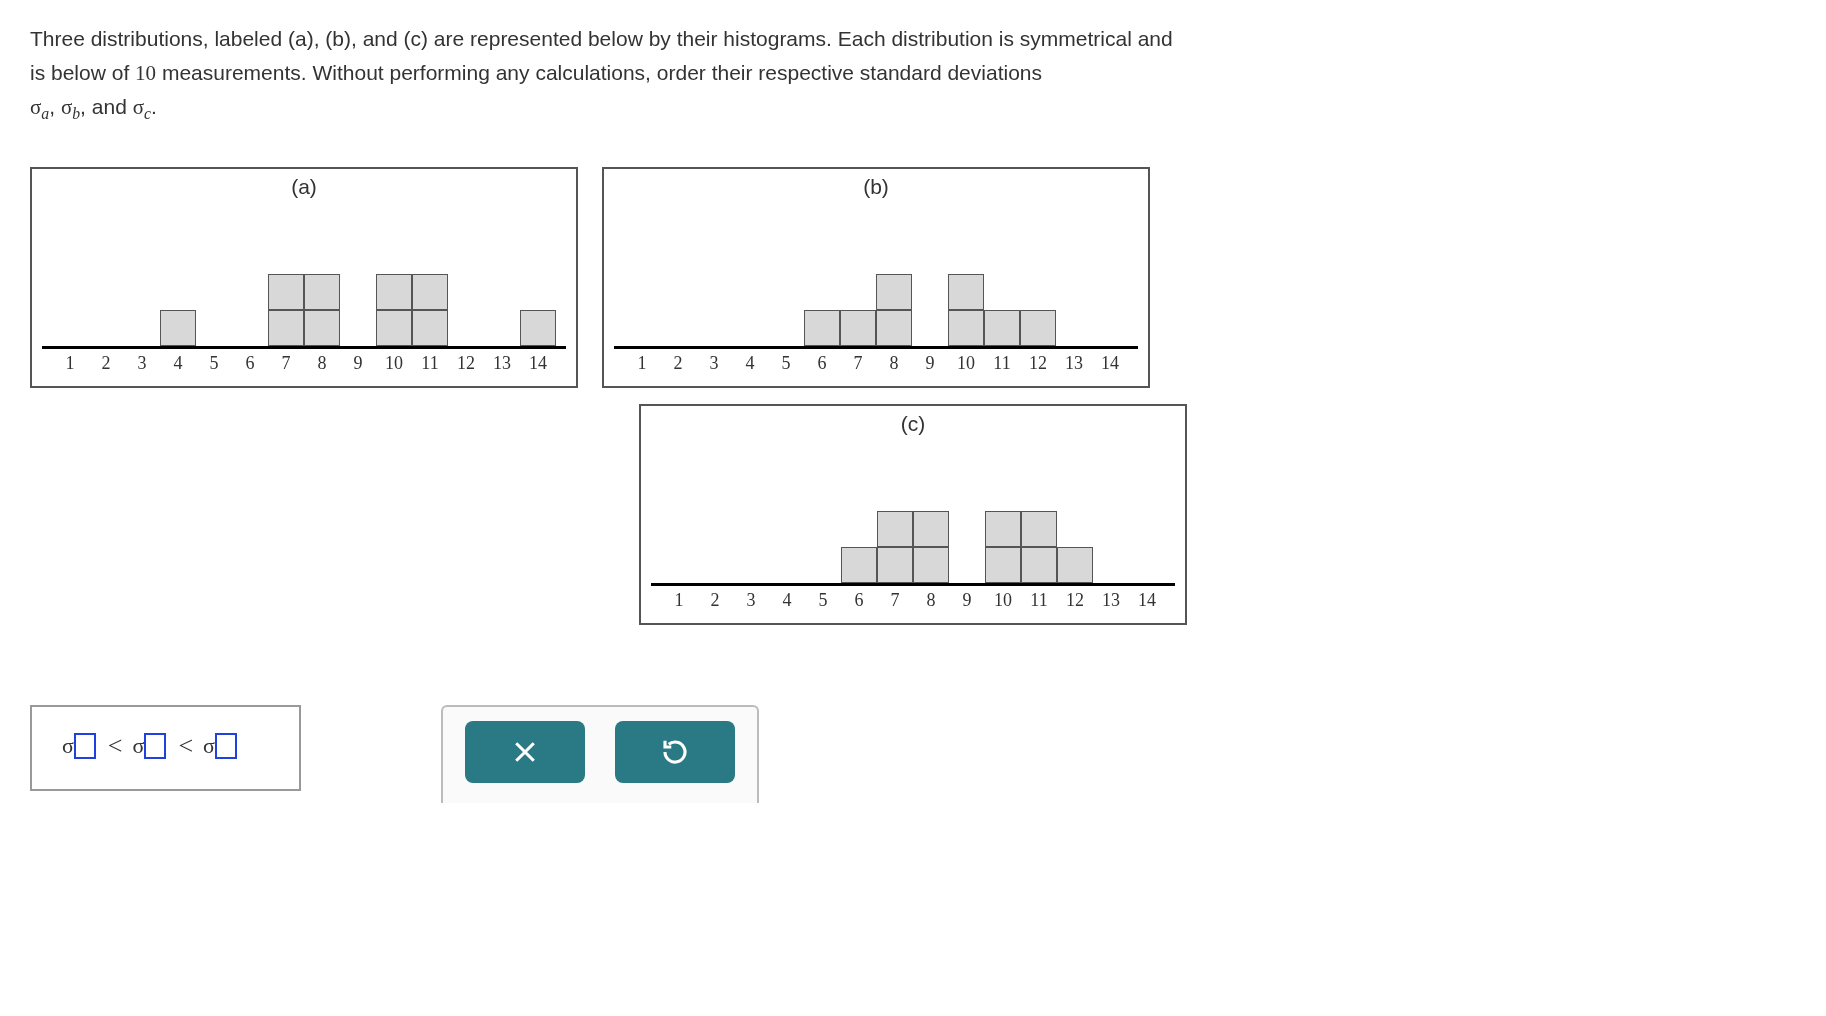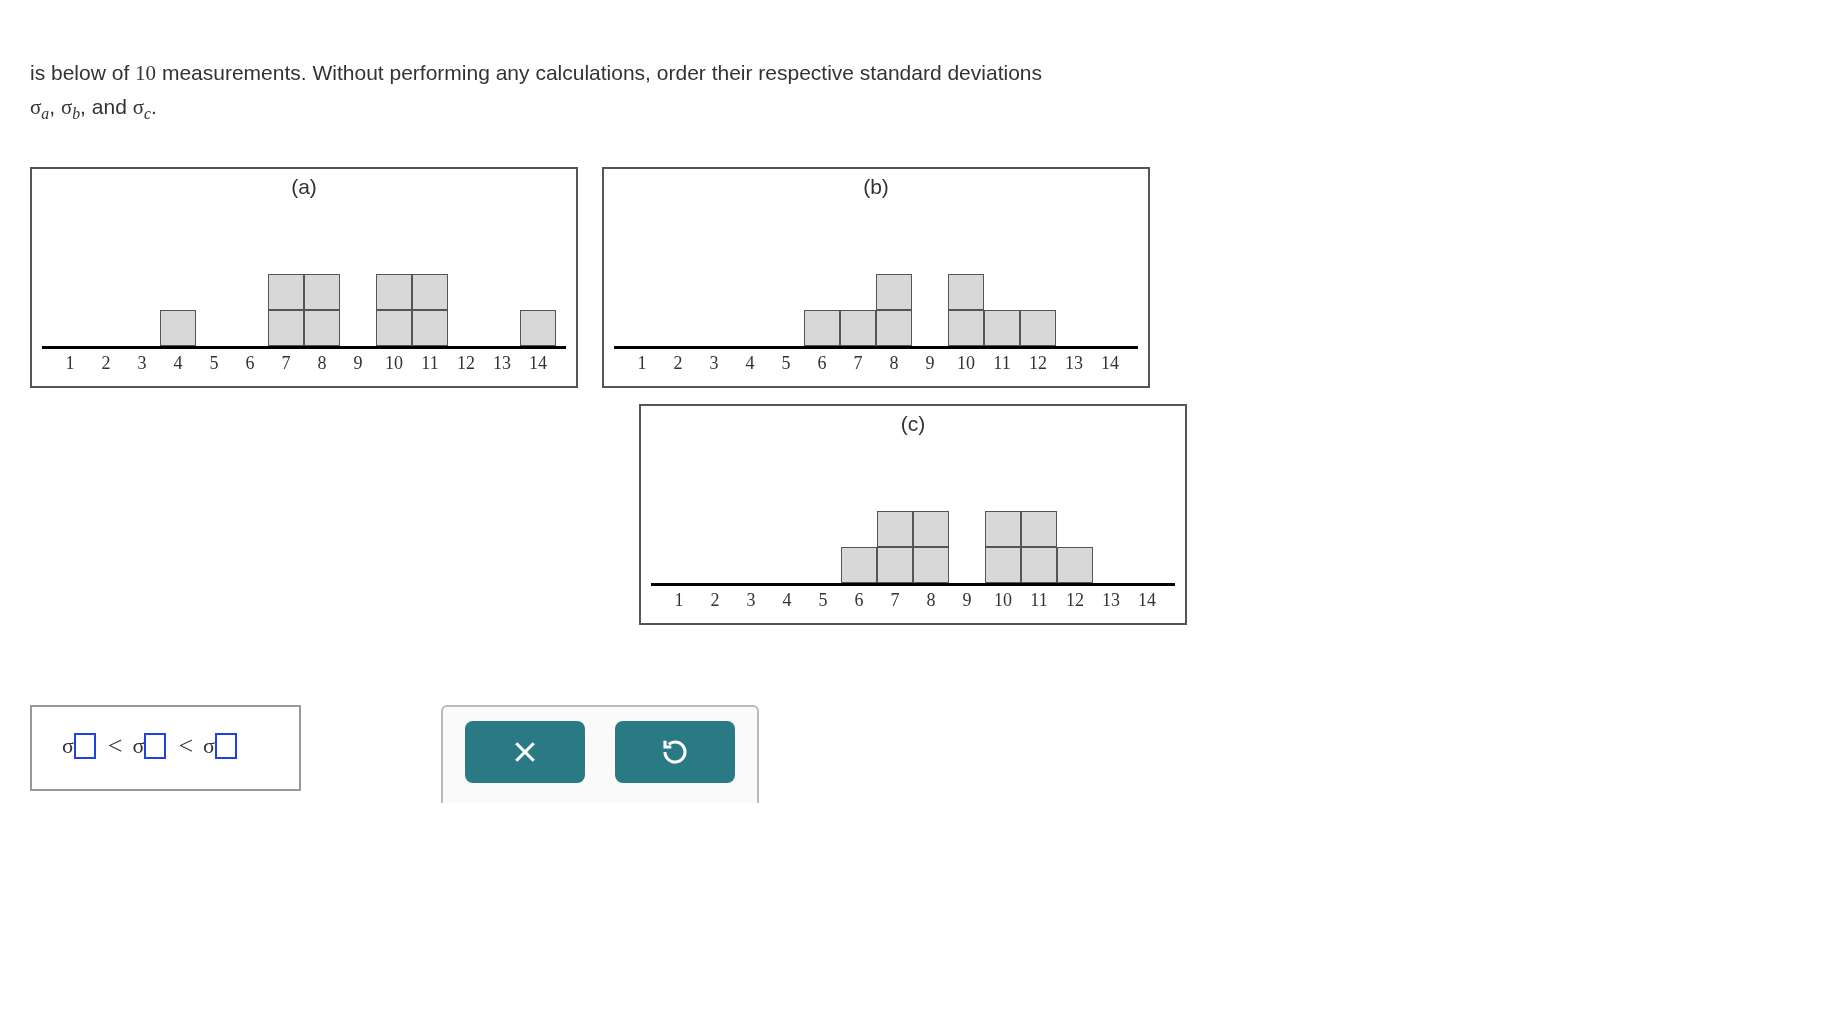--- a/index.html
+++ b/index.html
@@ -122,21 +122,21 @@
     color: #fff;
     font-size: 28px;
     cursor: pointer;
   }
   .btn svg { width: 30px; height: 30px; stroke: #fff; stroke-width: 2.5; fill: none; }
 </style>
 </head>
 <body>
 
 <div class="prompt">
-  <br>
+  <span>Three distributions, labeled (a), (b), and (c) are represented below by their histograms. Each distribution is symmetrical and</span><br>
   <span>is below of </span><span class="num">10</span><span> measurements. Without performing any calculations, order their respective standard deviations</span><br>
   <span class="sigma"><span>σ</span><span class="math-var sub">a</span></span><span>,</span>
   <span class="sigma"><span>σ</span><span class="math-var sub">b</span></span><span>,</span>
   <span> and </span>
   <span class="sigma"><span>σ</span><span class="math-var sub">c</span></span><span>.</span>
 </div>
 
 <div class="hist-row">
   <div id="hist-a" class="hist-card">
       <div class="hist-label">(a)</div>

